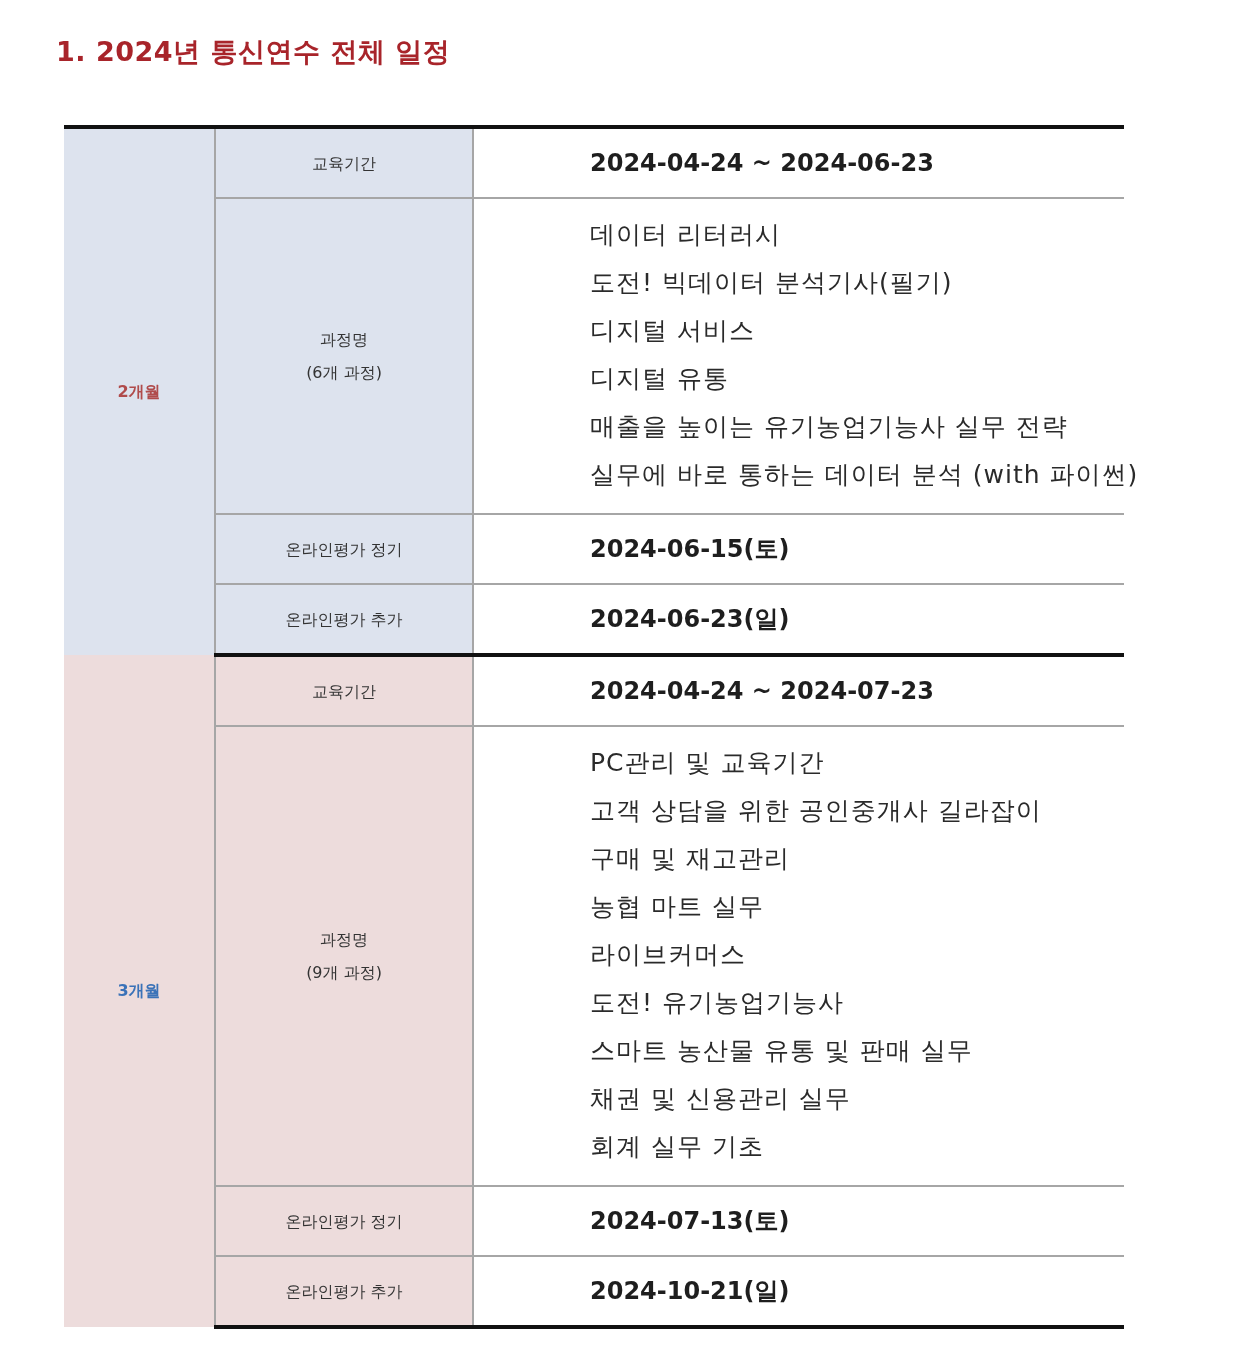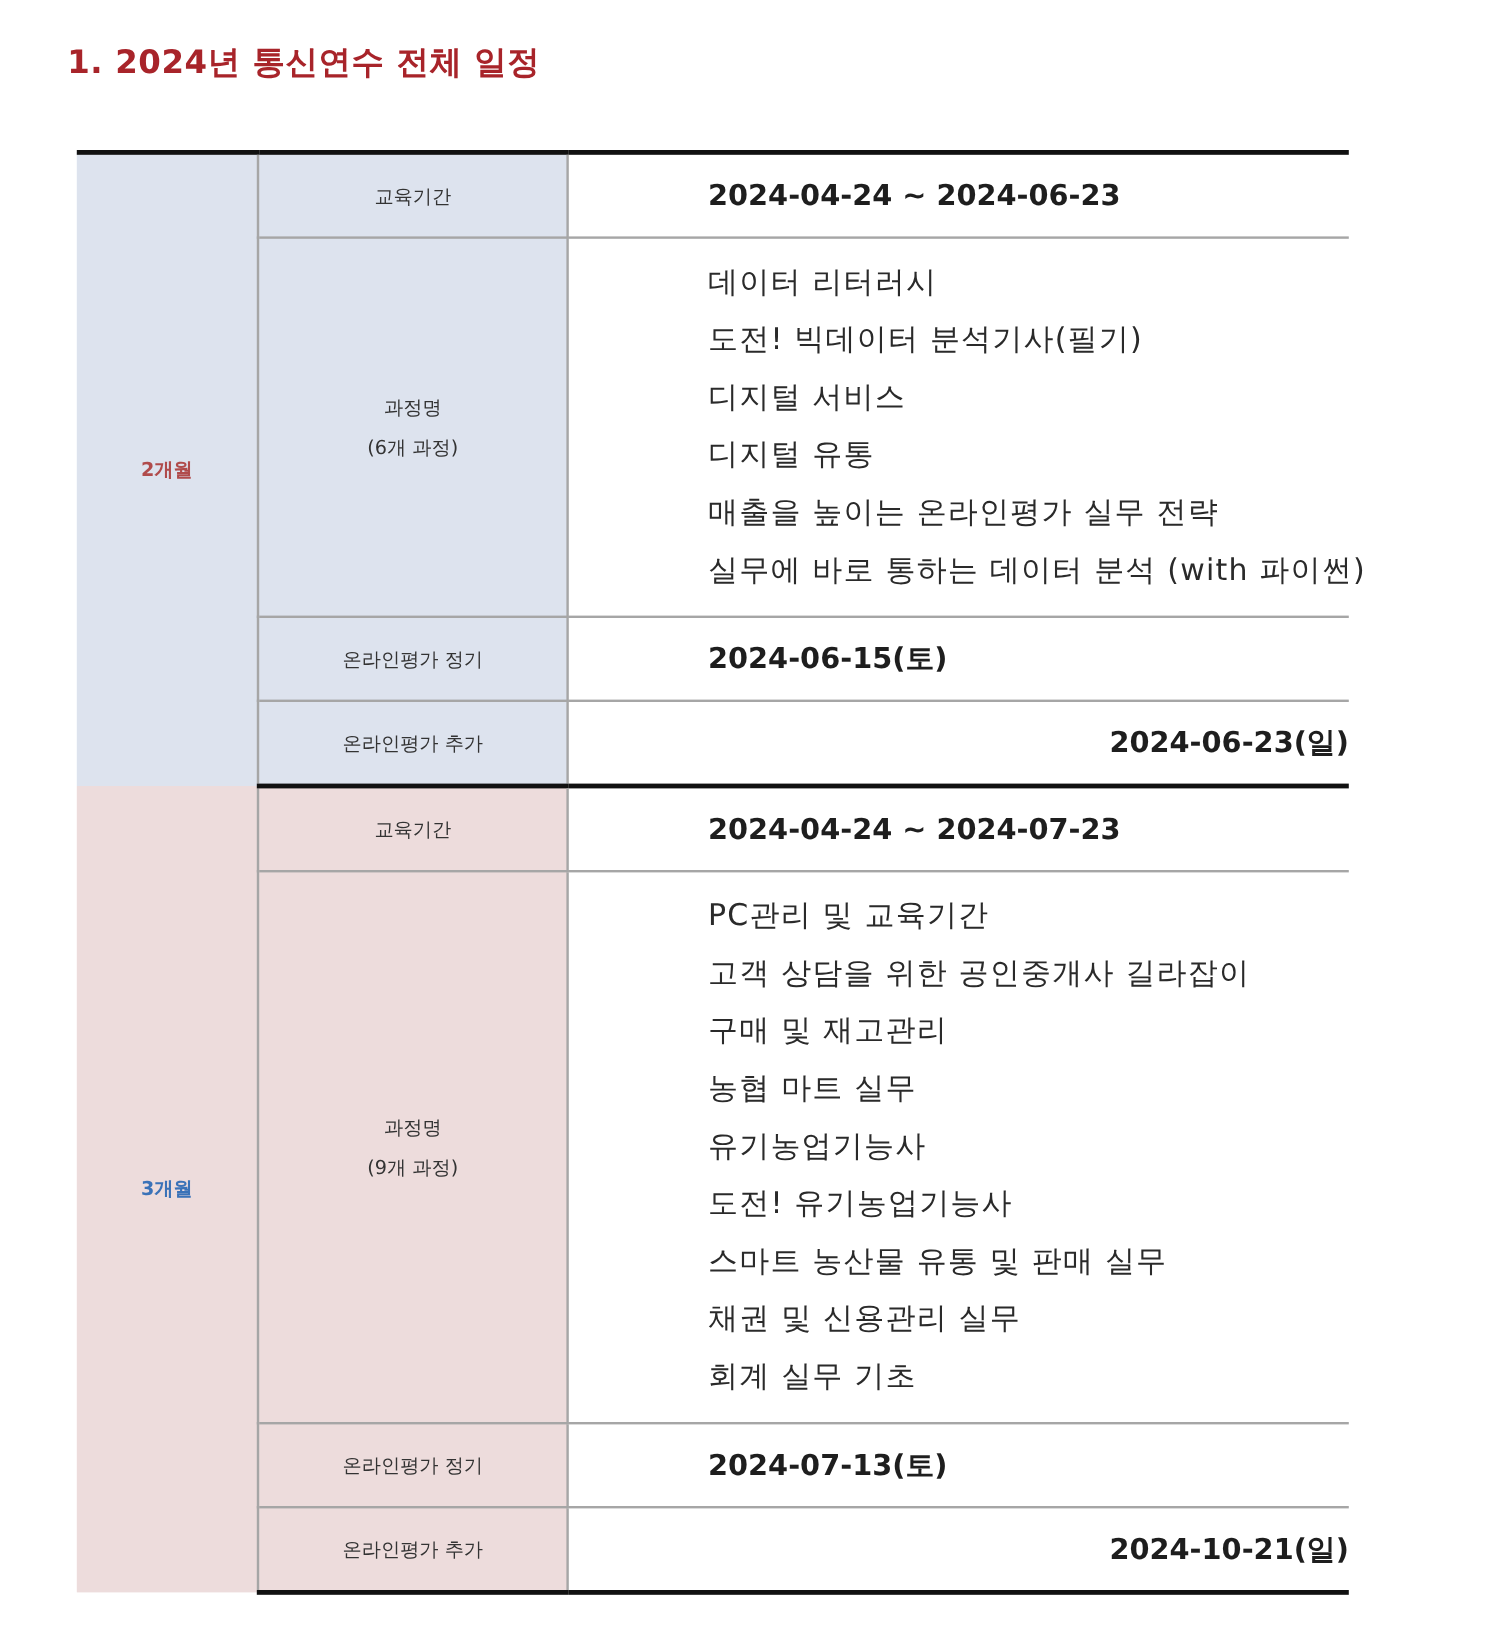--- a/index.html
+++ b/index.html
@@ -63,21 +63,20 @@
     }
     table.schedule td.value.date {
       font-weight: bold;
       color: #1e1e1e;
     }
     tr.section-start td {
       border-top: 4px solid #111;
     }
     tr.section-end td {
       border-bottom: 4px solid #111 !important;
-      text-align: right;
     }
     .blue-bg { background: #dde3ee; }
     .pink-bg { background: #eddcdc; }
     .g2 { color: #b04b4b; }
     .g3 { color: #3a72b8; }
     tr.row-short td { height: 68px; }
     .course-list {
       list-style: none;
       margin: 0;
       padding: 12px 0 14px 0;
@@ -114,21 +113,21 @@
       <td class="label blue-bg label-block">
         <span>과정명</span>
         <span>(6개 과정)</span>
       </td>
       <td class="value">
         <ul class="course-list">
           <li>데이터 리터러시</li>
           <li>도전! 빅데이터 분석기사(필기)</li>
           <li>디지털 서비스</li>
           <li>디지털 유통</li>
-          <li>매출을 높이는 온라인평가 실무 전략</li>
+          <li>매출을 높이는 유기농업기능사 실무 전략</li>
           <li>실무에 바로 통하는 데이터 분석 (with 파이썬)</li>
         </ul>
       </td>
     </tr>
     <tr class="row-short">
       <td class="label blue-bg">온라인평가 정기</td>
       <td class="value date">2024-06-15(토)</td>
     </tr>
     <tr class="row-short section-end">
       <td class="label blue-bg">온라인평가 추가</td>
@@ -144,21 +143,21 @@
       <td class="label pink-bg label-block">
         <span>과정명</span>
         <span>(9개 과정)</span>
       </td>
       <td class="value">
         <ul class="course-list">
           <li>PC관리 및 교육기간</li>
           <li>고객 상담을 위한 공인중개사 길라잡이</li>
           <li>구매 및 재고관리</li>
           <li>농협 마트 실무</li>
-          <li>유기농업기능사</li>
+          <li>라이브커머스</li>
           <li>도전! 유기농업기능사</li>
           <li>스마트 농산물 유통 및 판매 실무</li>
           <li>채권 및 신용관리 실무</li>
           <li>회계 실무 기초</li>
         </ul>
       </td>
     </tr>
     <tr class="row-short">
       <td class="label pink-bg">온라인평가 정기</td>
       <td class="value date">2024-07-13(토)</td>

